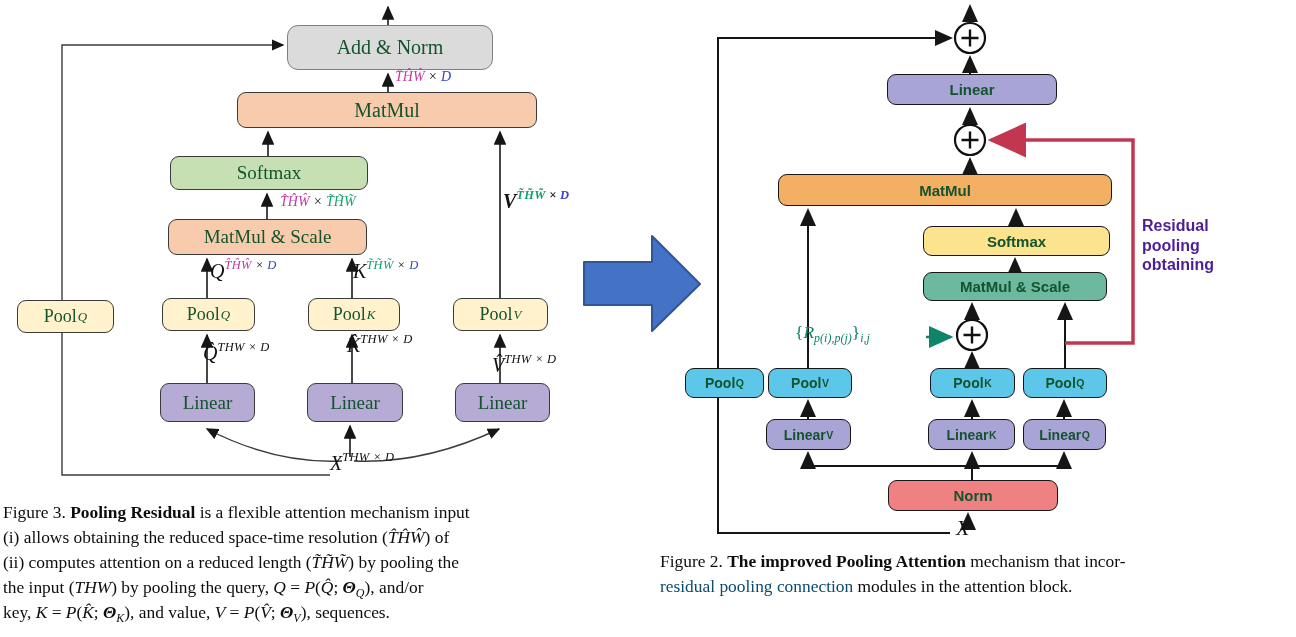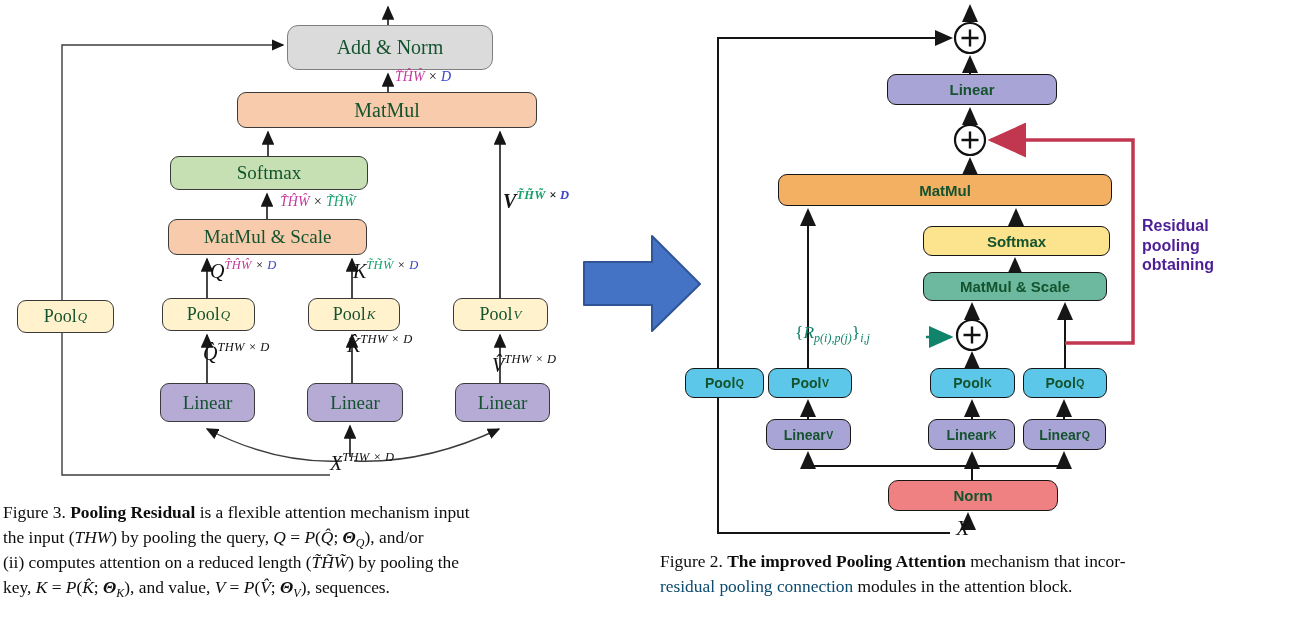--- a/index.html
+++ b/index.html
@@ -22,21 +22,21 @@
   .bsub{font-size:13px;font-style:italic;vertical-align:-5px;margin-left:1px;}
 
   
   .f2{font-family:"Liberation Sans",sans-serif;font-weight:bold;font-size:15px;
       border:1.7px solid #161616;border-radius:9px;}
   .purple2{background:#A9A4D6;}
   .orange2{background:#F3AF62;}
   .yellow2{background:#FCE38E;}
   .teal2{background:#6CB9A0;}
   .cyan2{background:#5CC7E8;}
-  .pink2{background:#F08182;border-radius:10px;}
+  .pink2{background:#F08182;}
   .bsub2{font-size:10.5px;vertical-align:-3px;margin-left:0.5px;}
 
   
   .ann{position:absolute;white-space:nowrap;color:#111;font-family:"Liberation Serif",serif;}
   .dim{font-style:italic;font-size:14px;}
   .v{font-style:italic;font-size:20px;}
   .s{font-style:italic;font-size:12.5px;vertical-align:9px;letter-spacing:0.3px;}
   .mag{color:#C2399B;}
   .grn{color:#18A06C;}
   .blue{color:#3B43C8;}
@@ -235,22 +235,23 @@
   <div class="relpos" style="left:795px;top:322px;"><span>{</span><span class="i">R</span><span class="sub i">p(i),p(j)</span><span>}</span><span class="sub i">i,j</span></div>
 
   <div class="reslabel" style="left:1142px;top:216px;">
     <div>Residual</div>
     <div>pooling</div>
     <div>obtaining</div>
   </div>
 
   <div class="cap" style="left:3px;top:500px;width:601px;">
     <div class="capline"><span>Figure 3. </span><span class="b">Pooling Residual</span><span> is a flexible attention mechanism input</span></div>
+    <div class="capline"><span>(i) allows obtaining the reduced space-time resolution (</span><span class="i">T̂ĤŴ</span><span>) of</span></div>
+    <div class="capline"><span>(ii) computes attention on a reduced length (</span><span class="i">T̃H̃W̃</span><span>) by pooling the</span></div>
     <div class="capline"><span>the input (</span><span class="i">THW</span><span>) by pooling the query, </span><span class="i">Q</span><span> = </span><span class="i">P</span><span>(</span><span class="i">Q̂</span><span>; </span><span class="bi">Θ</span><span class="sub i">Q</span><span>), and/or</span></div>
-    <div class="capline"><span>(ii) computes attention on a reduced length (</span><span class="i">T̃H̃W̃</span><span>) by pooling the</span></div>
     <div class="capline"><span>key, </span><span class="i">K</span><span> = </span><span class="i">P</span><span>(</span><span class="i">K̂</span><span>; </span><span class="bi">Θ</span><span class="sub i">K</span><span>), and value, </span><span class="i">V</span><span> = </span><span class="i">P</span><span>(</span><span class="i">V̂</span><span>; </span><span class="bi">Θ</span><span class="sub i">V</span><span>), sequences.</span></div>
   </div>
 
   <div class="cap" style="left:660px;top:549px;width:636px;">
     <div class="capline"><span>Figure 2. </span><span class="b">The improved Pooling Attention</span><span> mechanism that incor-</span></div>
     <div class="capline"><span class="redc">residual pooling connection</span><span> modules in the attention block.</span></div>
   </div>
 
 </div>
 

